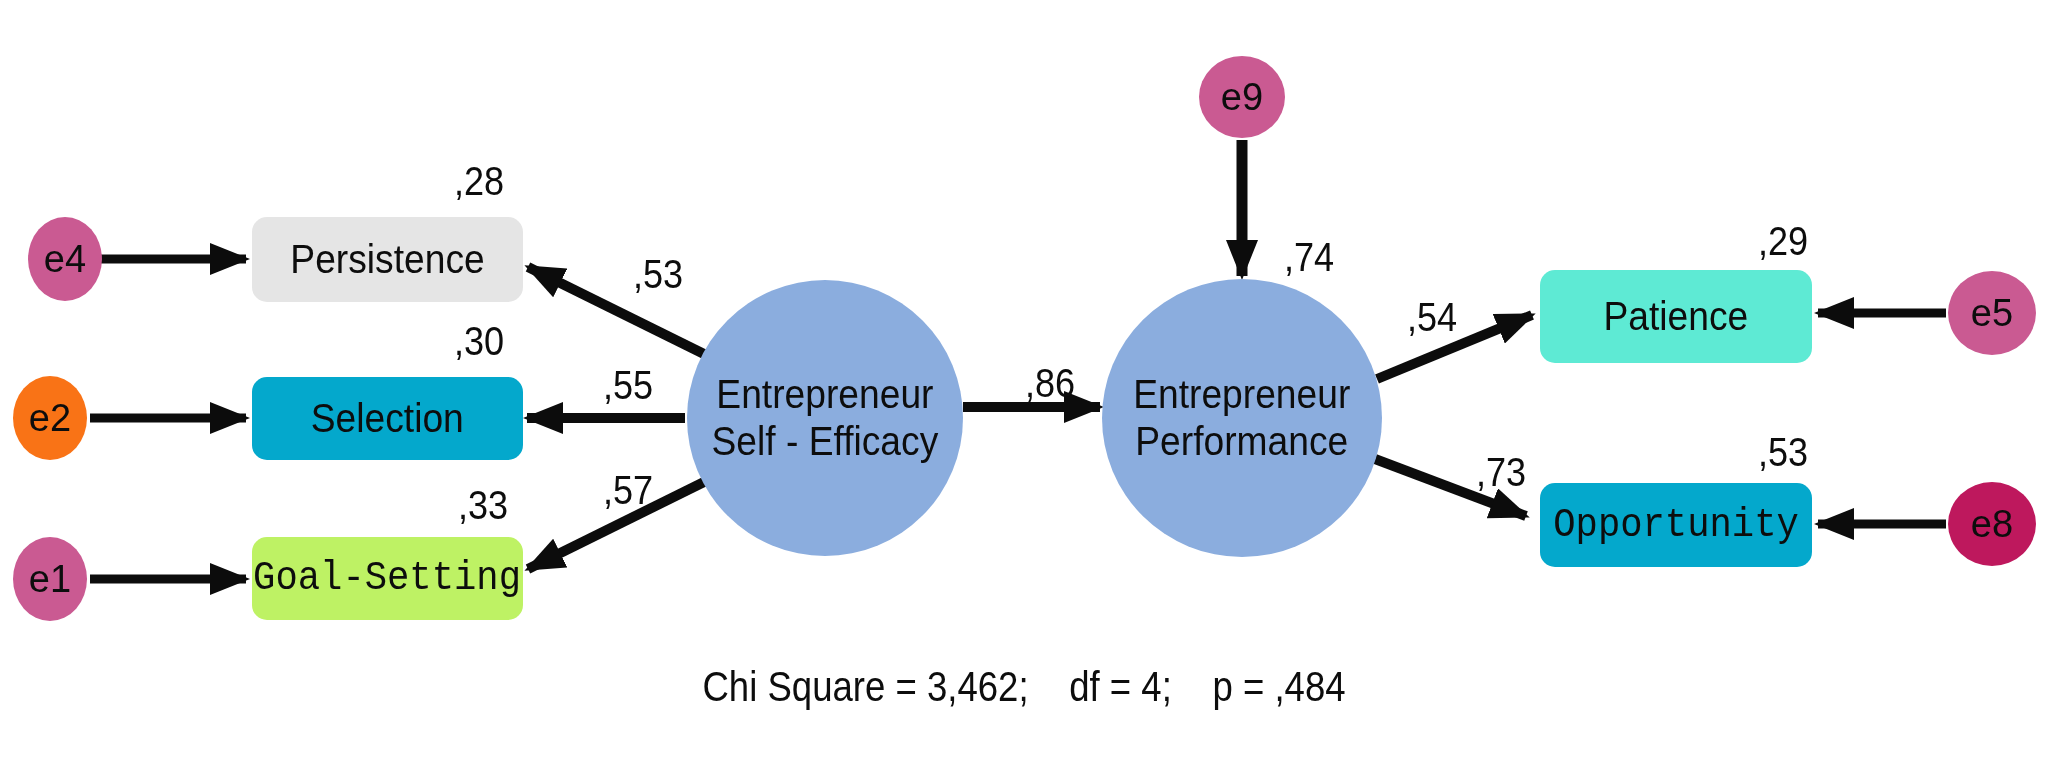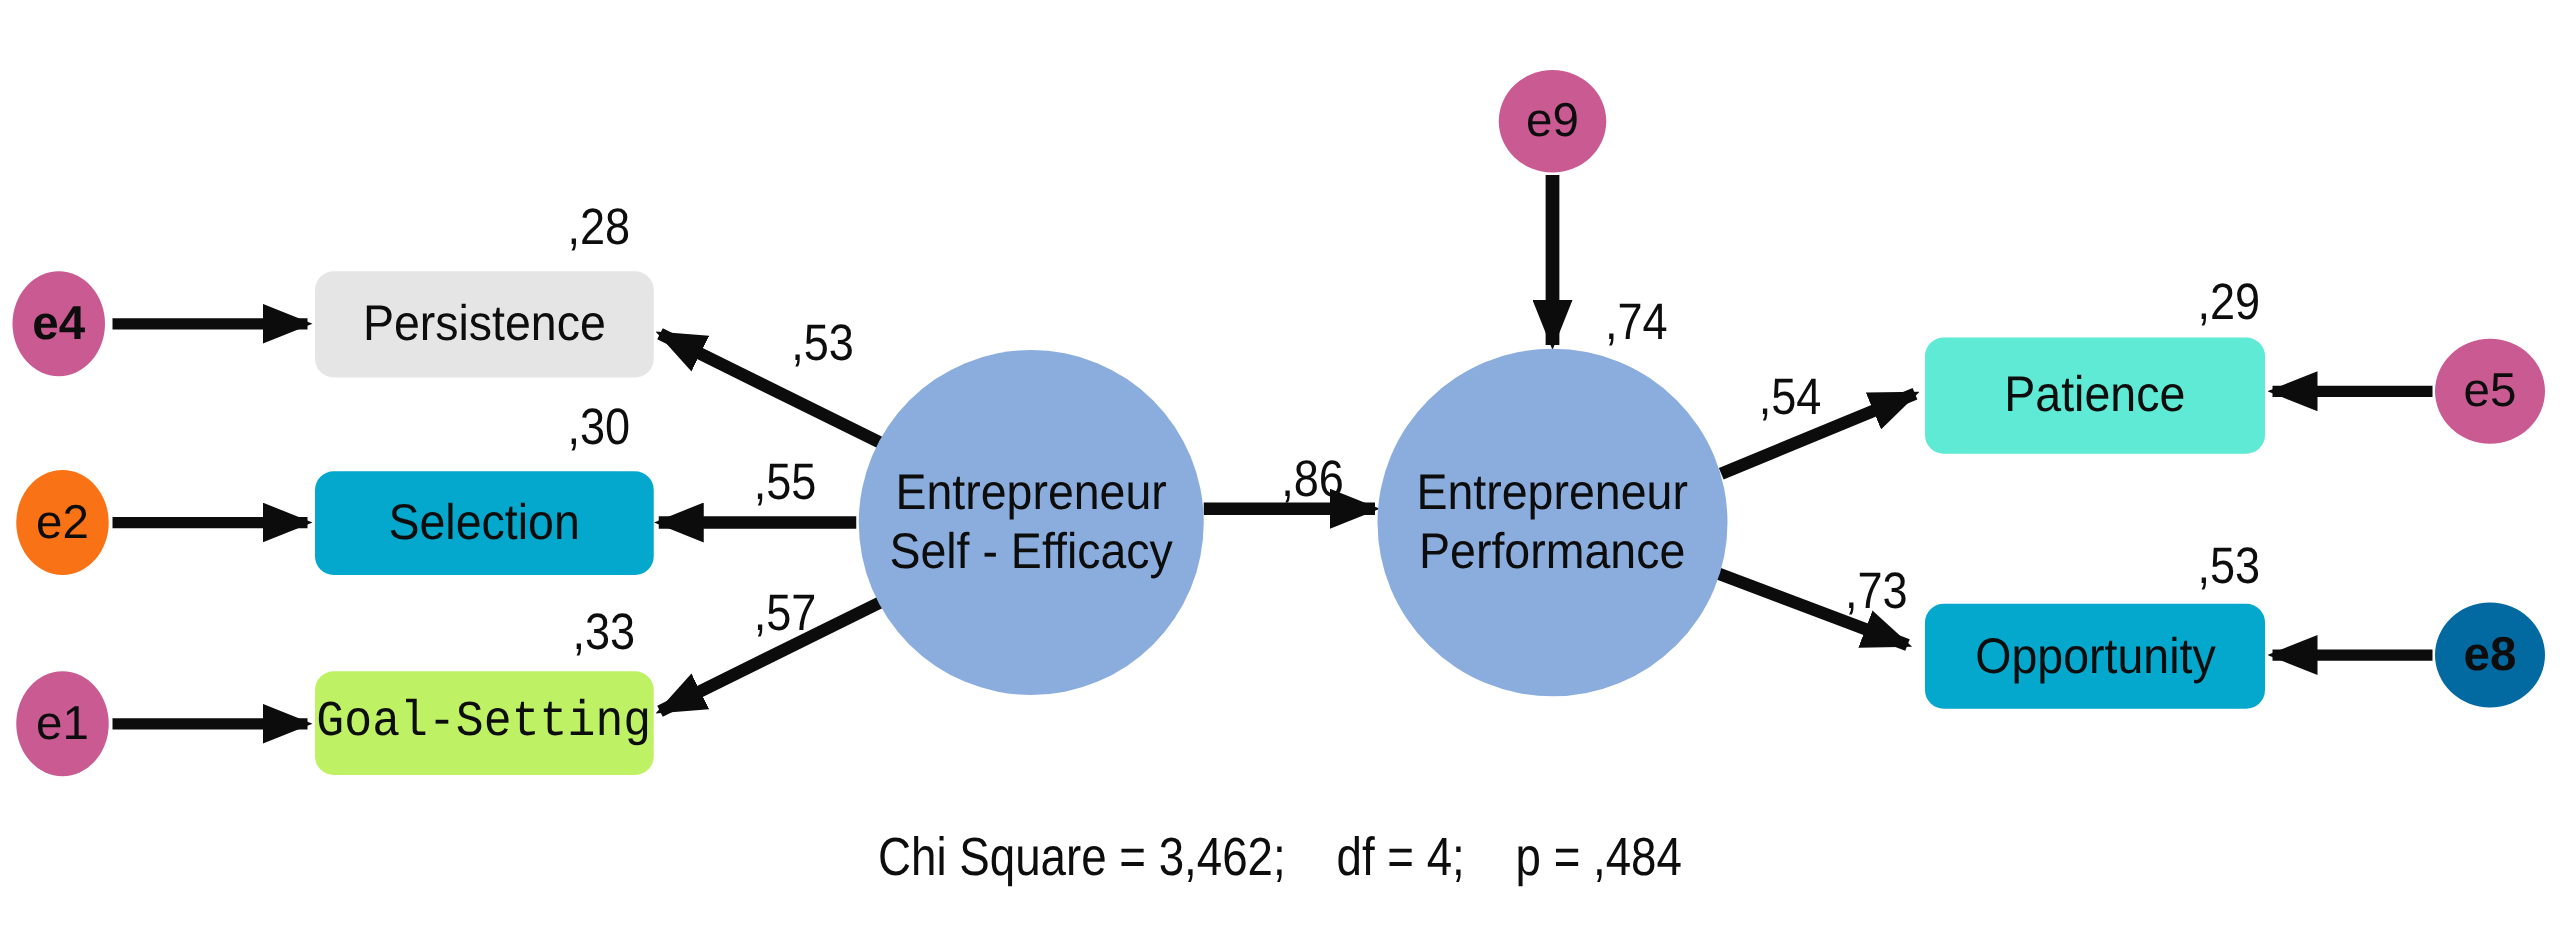--- a/index.html
+++ b/index.html
@@ -86,30 +86,30 @@
       </div>
       <div class="coef" style="left: 479px; top: 344px;">,30</div>
       <div class="node indicator" style="left: 252px; top: 537px; width: 271px; height: 83px; background: #bef264; font-family: Liberation Mono, monospace;">
         <span class="cond">Goal-Setting</span>
       </div>
       <div class="coef" style="left: 483px; top: 508px;">,33</div>
       <div class="node indicator" style="left: 1540px; top: 270px; width: 272px; height: 93px; background: #5eead4;">
         <span class="cond">Patience</span>
       </div>
       <div class="coef" style="left: 1783px; top: 244px;">,29</div>
-      <div class="node indicator" style="left: 1540px; top: 483px; width: 272px; height: 84px; background: rgb(4, 168, 204);">
+      <div class="node indicator" style="left: 1540px; top: 483px; width: 272px; height: 84px; background: rgb(4, 168, 204); font-family: Liberation Mono, monospace;">
         <span class="cond">Opportunity</span>
       </div>
       <div class="coef" style="left: 1783px; top: 455px;">,53</div>
-      <div class="node error" style="left: 10px; top: 217px; width: 74px; height: 84px; background: rgb(202, 90, 146); font-weight: bold;">e4</div>
+      <div class="node error" style="left: 28px; top: 217px; width: 74px; height: 84px; background: rgb(202, 90, 146);">e4</div>
       <div class="node error" style="left: 13px; top: 376px; width: 74px; height: 84px; background: #f97316;">e2</div>
       <div class="node error" style="left: 13px; top: 537px; width: 74px; height: 84px; background: rgb(202, 90, 146);">e1</div>
       <div class="node error" style="left: 1199px; top: 56px; width: 86px; height: 82px; background: rgb(202, 90, 146);">e9</div>
       <div class="node error" style="left: 1948px; top: 271px; width: 88px; height: 84px; background: rgb(202, 90, 146);">e5</div>
-      <div class="node error" style="left: 1948px; top: 482px; width: 88px; height: 84px; background: #0369a1; font-weight: bold;">e8</div>
+      <div class="node error" style="left: 1948px; top: 482px; width: 88px; height: 84px; background: #be185d;">e8</div>
       <div class="coef" style="left: 658px; top: 277px;">,53</div>
       <div class="coef" style="left: 628px; top: 388px;">,55</div>
       <div class="coef" style="left: 628px; top: 493px;">,57</div>
       <div class="coef" style="left: 1050px; top: 386px;">,86</div>
       <div class="coef" style="left: 1309px; top: 260px;">,74</div>
       <div class="coef" style="left: 1432px; top: 320px;">,54</div>
       <div class="coef" style="left: 1501px; top: 475px;">,73</div>
     </div>
   <div id="caption">Chi Square = 3,462;    df = 4;    p = ,484</div>
 </div>

